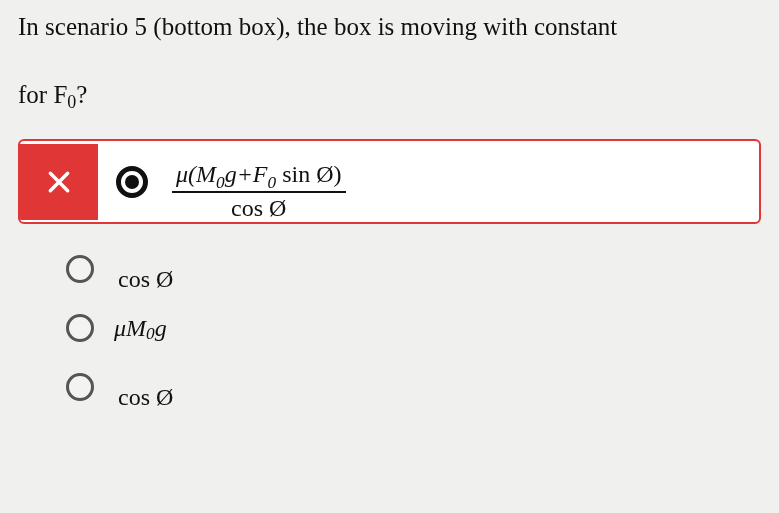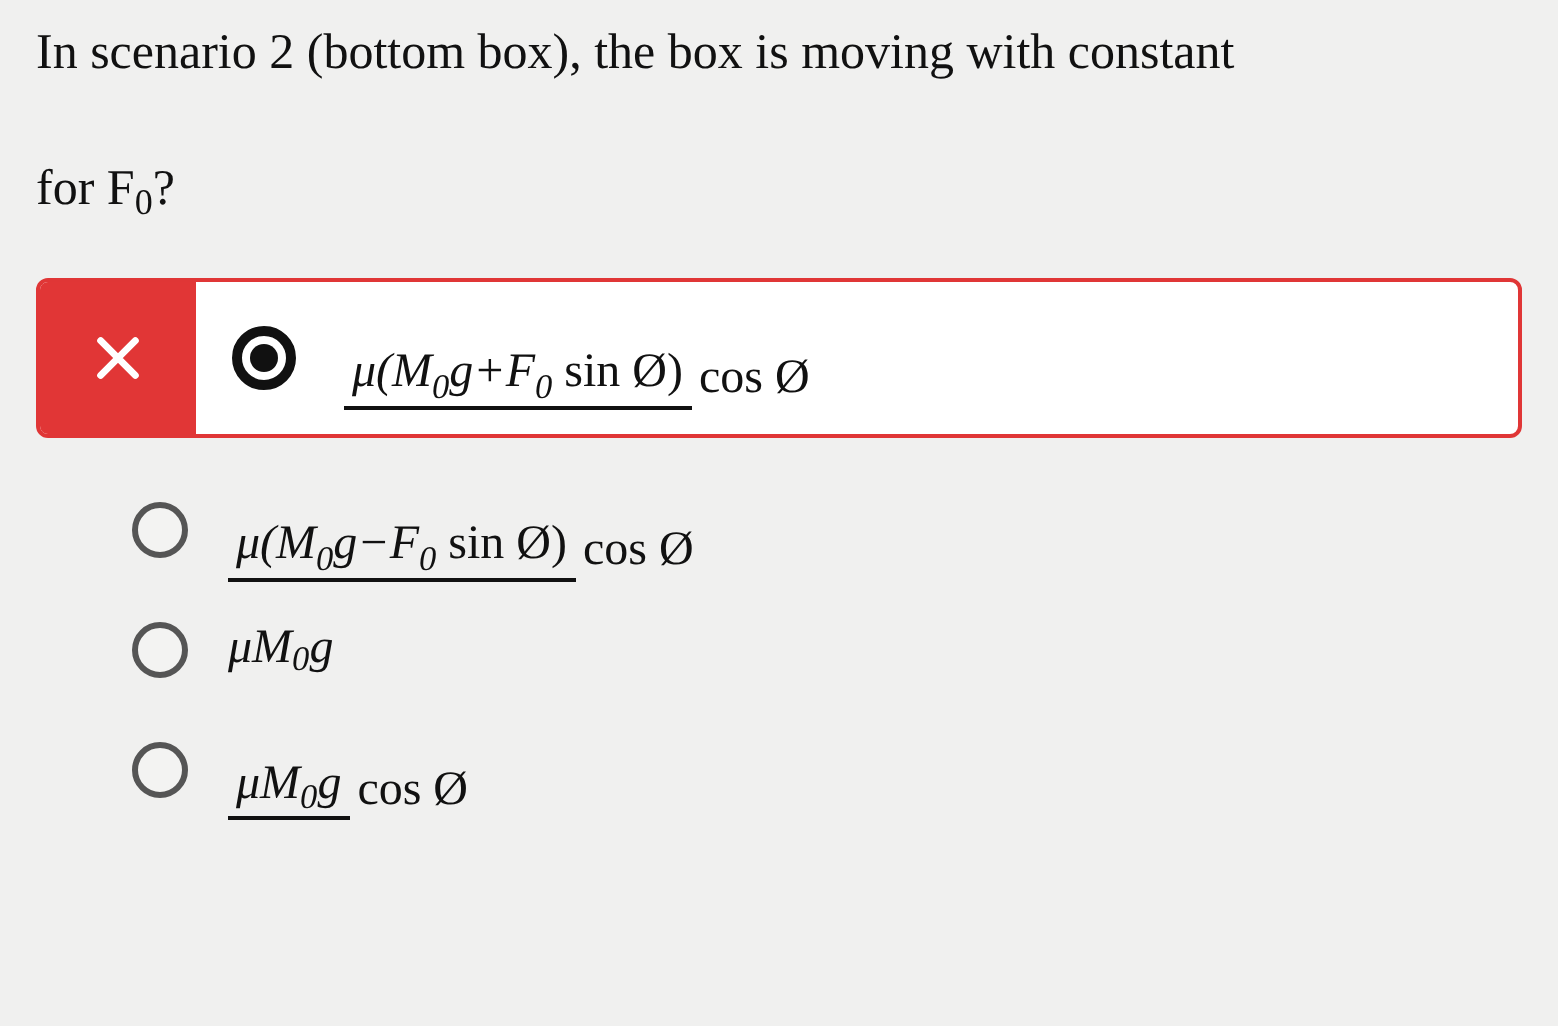--- a/index.html
+++ b/index.html
@@ -42,30 +42,30 @@
       content: ""; position: absolute; inset: 4px;
       border-radius: 50%; background: #111;
     }
     .plain-row { padding-left: 48px; }
     .math {
       font-family: 'Times New Roman', Georgia, serif;
       font-style: italic;
       font-size: 24px;
       display: inline-flex; align-items: center;
     }
-    .frac { display: inline-flex; flex-direction: row; align-items: center; line-height: 1.15; margin-top: 20px; }
+    .frac { display: inline-flex; flex-direction: column; align-items: center; line-height: 1.15; margin-top: 20px; }
     .frac .num { padding: 0 4px 2px; border-bottom: 2px solid #111; white-space: nowrap; }
     .frac .den { padding: 2px 4px 0; white-space: nowrap; }
     .upright { font-style: normal; }
   </style>
 </head>
 <body>
 
 <div class="question-text">
-  <span>In scenario 2 (bottom box), the box is moving with constant</span><br>
+  <span>In scenario 5 (bottom box), the box is moving with constant</span><br>
   <br>
   <span>for F</span><span class="sub">0</span><span>?</span>
 </div>
 
 <div class="options">
 
   <div class="option-row selected-wrong">
     <div class="wrong-badge">
       <svg width="26" height="26" viewBox="0 0 24 24">
         <path d="M4 4 L20 20 M20 4 L4 20" stroke="#fff" stroke-width="3.2" stroke-linecap="round"></path>
@@ -79,42 +79,36 @@
         </span>
         <span class="den upright">cos Ø</span>
       </span>
     </div>
   </div>
 
   <div class="option-row plain-row">
     <div class="radio"></div>
     <div class="math">
       <span class="frac">
-        <span class="num">
-          <span>μ(M</span><span class="sub">0</span><span>g−F</span><span class="sub">0</span><span class="upright"> sin Ø)</span>
-        </span>
         <span class="den upright">cos Ø</span>
       </span>
     </div>
   </div>
 
   <div class="option-row plain-row">
     <div class="radio"></div>
     <div class="math">
       <span>μM</span>
         <span class="sub">0</span>
         <span>g</span>
     </div>
   </div>
 
   <div class="option-row plain-row">
     <div class="radio"></div>
     <div class="math">
       <span class="frac">
-        <span class="num">
-          <span>μM</span><span class="sub">0</span><span>g</span>
-        </span>
         <span class="den upright">cos Ø</span>
       </span>
     </div>
   </div>
 
 </div>
 
 </body></html>

